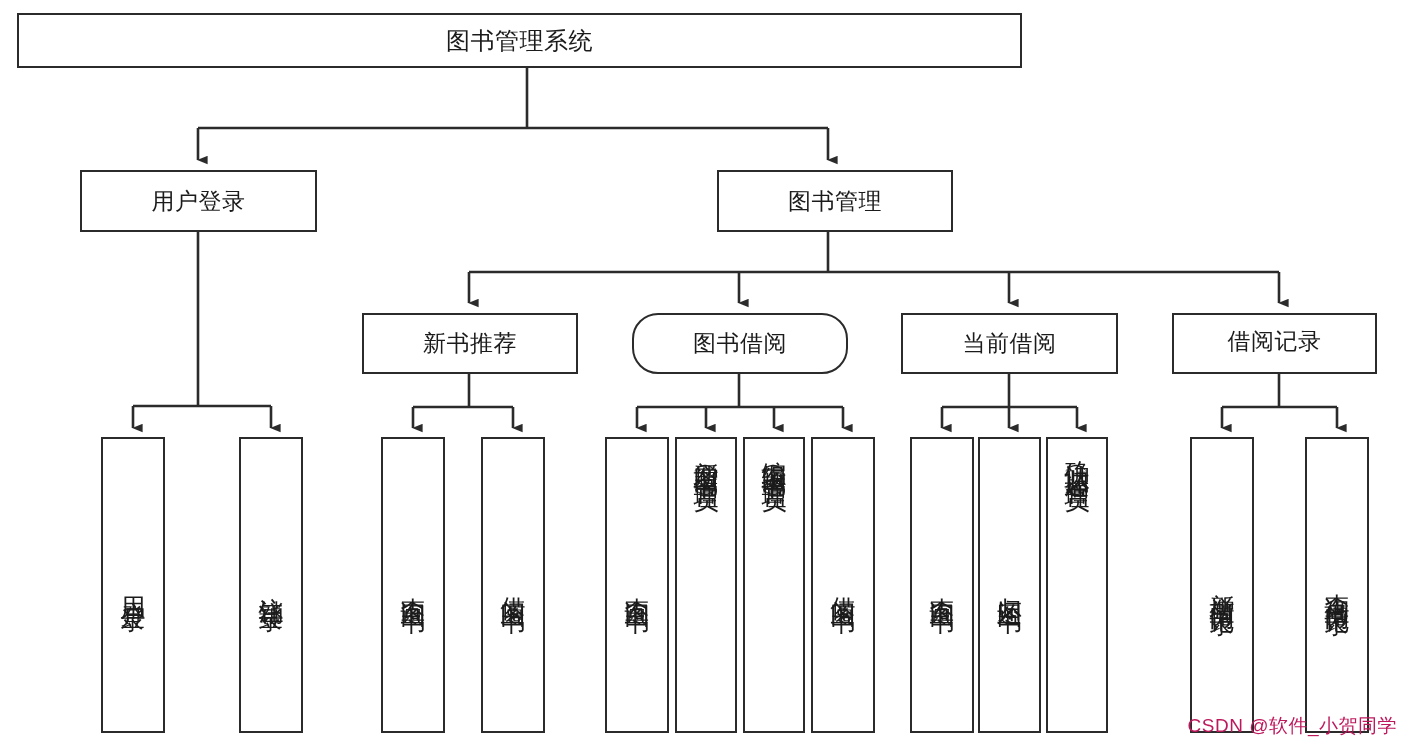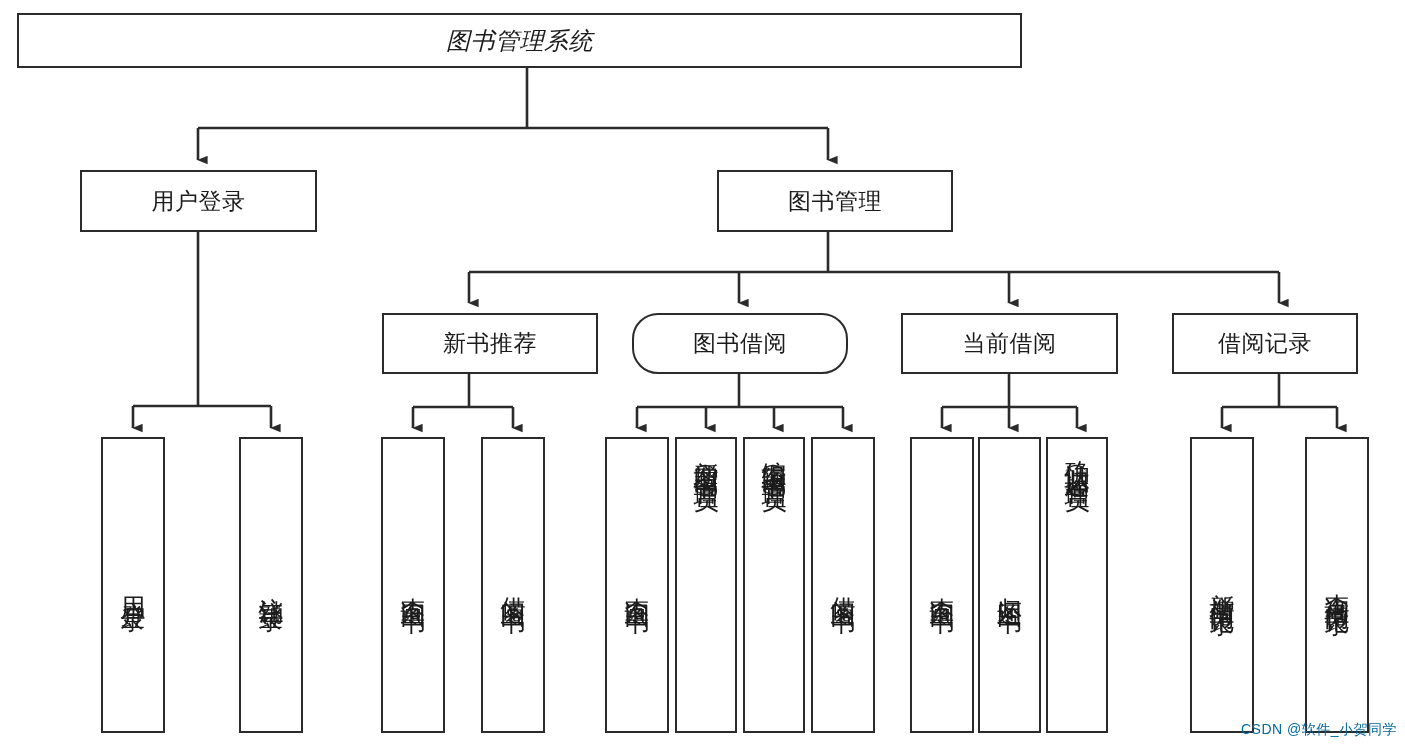--- a/index.html
+++ b/index.html
@@ -68,22 +68,22 @@
   .node.vert.center-text {
     align-items: center;
   }
   .node.vert.center-text .node-label {
     margin-top: 0;
   }
   #watermark {
     position: absolute;
     right: 8px;
     bottom: 8px;
-    font-size: 14px;
-    color: #0369a1;
+    font-size: 19px;
+    color: #be185d;
     letter-spacing: 0.5px;
     z-index: 9;
     white-space: nowrap;
   }
 </style>
 </head>
 <body>
 
 <div id="diagram-root">
 
@@ -130,45 +130,45 @@
       <path d="M1009,407 L1009,428" marker-end="url(#arrow)"></path>
       <path d="M1077,407 L1077,428" marker-end="url(#arrow)"></path>
 
       <path d="M1279,374 L1279,407"></path>
       <path d="M1222,407 L1337,407"></path>
       <path d="M1222,407 L1222,428" marker-end="url(#arrow)"></path>
       <path d="M1337,407 L1337,428" marker-end="url(#arrow)"></path>
     </g>
   </svg>
 
-  <div class="node horiz root" style="left:17px; top:13px; width:1005px; height:55px;font-style:italic;">
+  <div class="node horiz root" style="left:17px; top:13px; width:1005px; height:55px;">
     <span class="node-label">图书管理系统</span>
   </div>
 
   <div class="node horiz" style="left:80px; top:170px; width:237px; height:62px;">
     <span class="node-label">用户登录</span>
   </div>
 
   <div class="node horiz" style="left:711px; top:170px; width:236px; height:62px;margin-left:6px;">
     <span class="node-label">图书管理</span>
   </div>
 
-  <div class="node horiz" style="left:362px; top:313px; width:216px; height:61px;margin-left:20px;">
+  <div class="node horiz" style="left:362px; top:313px; width:216px; height:61px;">
     <span class="node-label">新书推荐</span>
   </div>
 
   <div class="node horiz" style="left:632px; top:313px; width:216px; height:61px;border-radius:26px;">
     <span class="node-label">图书借阅</span>
   </div>
 
   <div class="node horiz" style="left:901px; top:313px; width:217px; height:61px;justify-content:center;">
     <span class="node-label">当前借阅</span>
   </div>
 
-  <div class="node horiz" style="left:1172px; top:313px; width:186px; height:61px;">
+  <div class="node horiz" style="left:1172px; top:313px; width:205px; height:61px;font-family:Liberation Mono, monospace;">
     <span class="node-label">借阅记录</span>
   </div>
 
   <div class="node vert center-text" style="left:101px; top:437px; width:64px; height:296px;">
     <span class="node-label">用户登录</span>
   </div>
 
   <div class="node vert center-text" style="left:239px; top:437px; width:64px; height:296px;">
     <span class="node-label">注销登录</span>
   </div>

